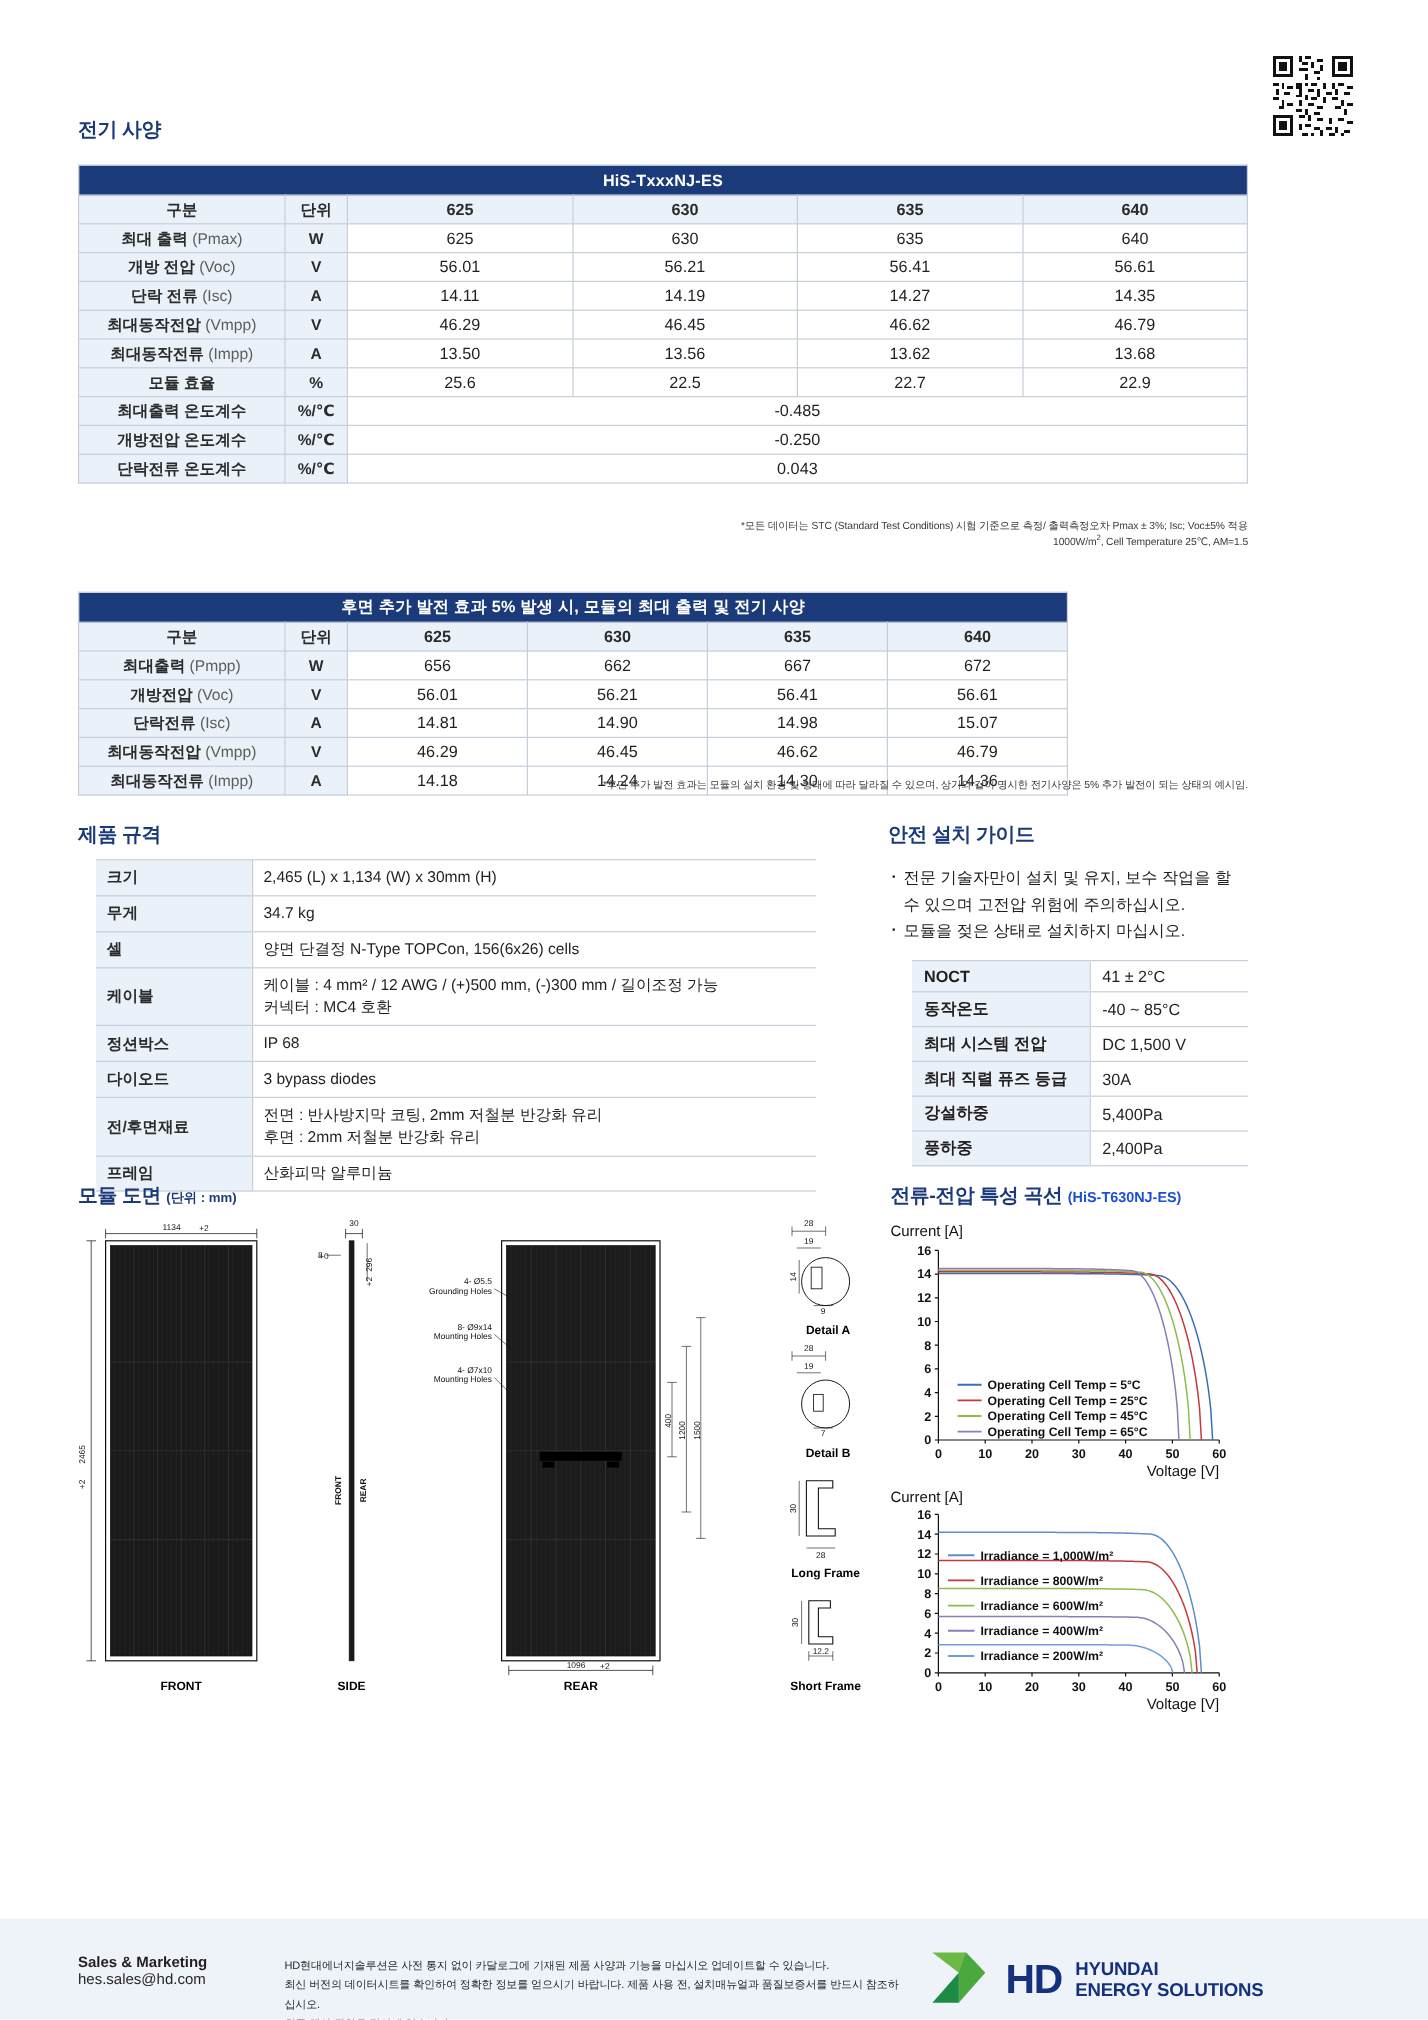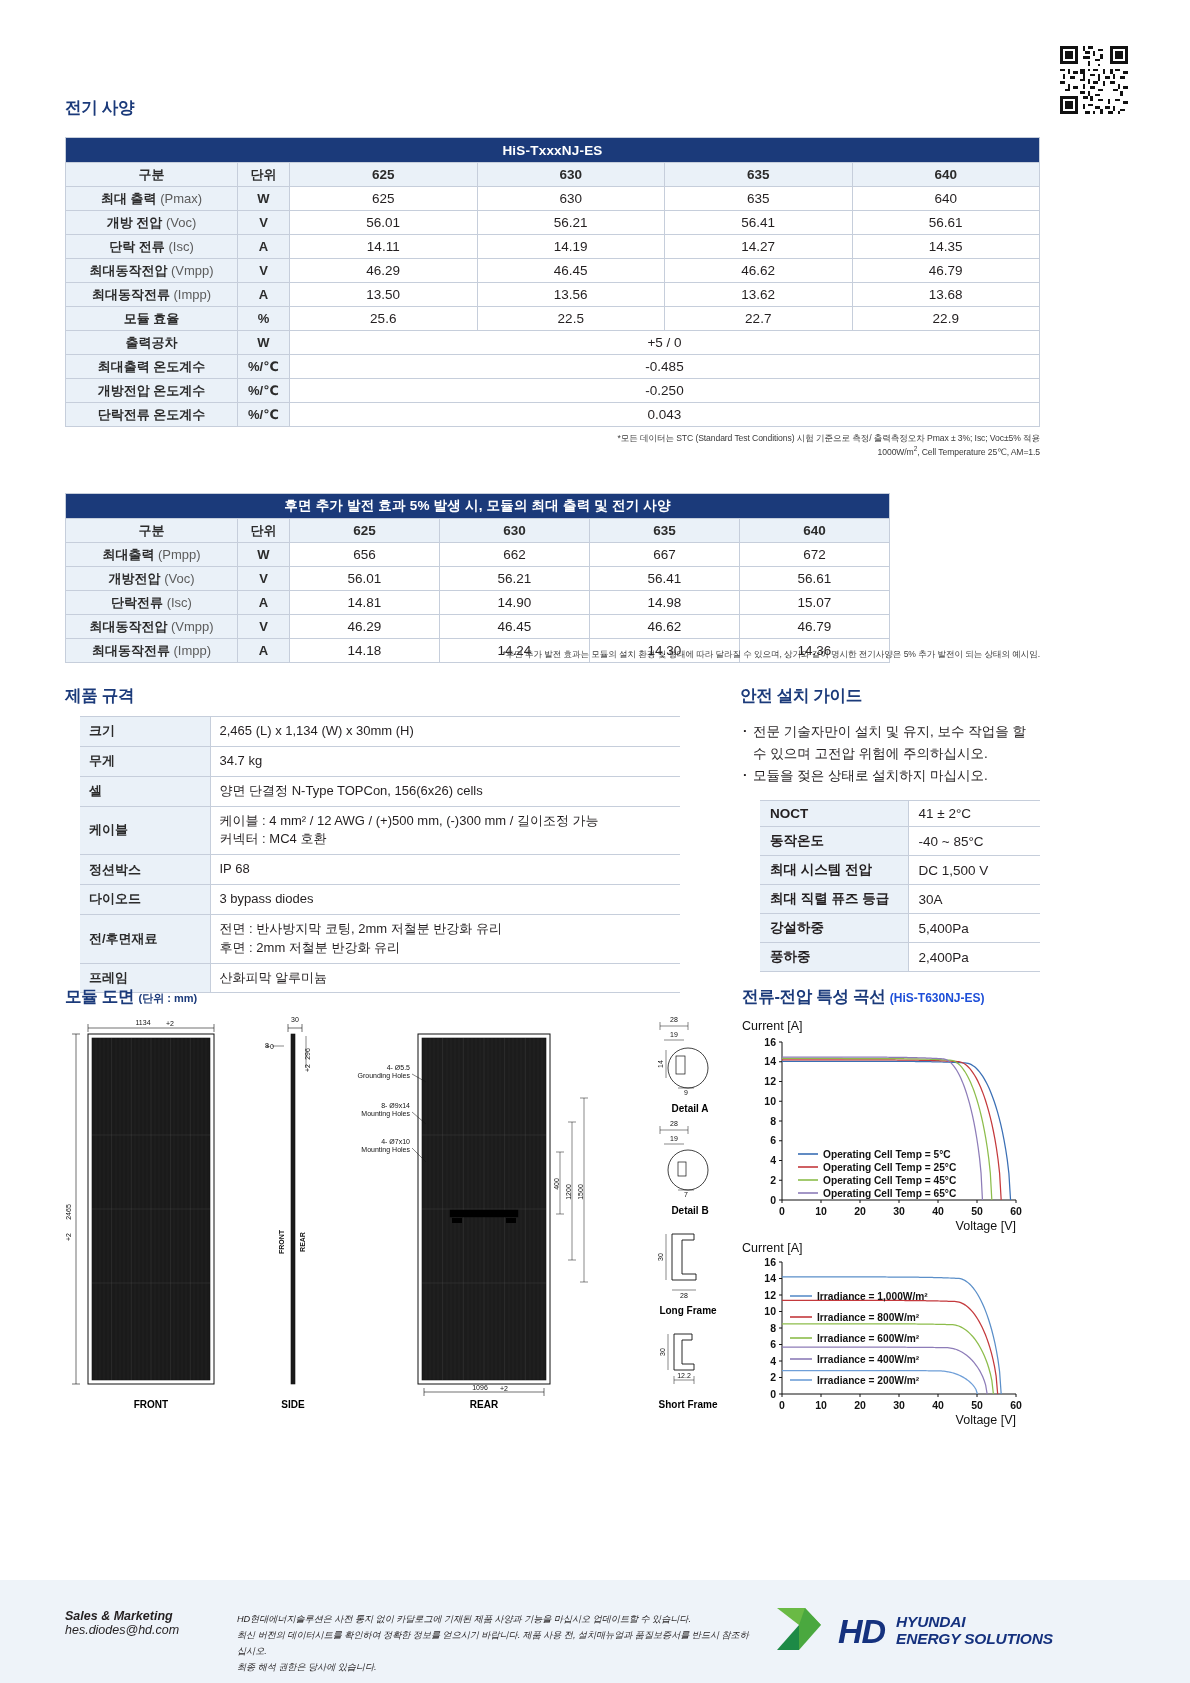--- a/index.html
+++ b/index.html
@@ -74,23 +74,22 @@
   .dim-text { font-size: 7px; fill: #111; font-family: "Liberation Sans", sans-serif; }
   .cap { font-size: 10px; font-weight: bold; text-anchor: middle; }
 
   
   .chart-axis-label { font-size: 12.5px; font-weight: normal; }
   .ax-num { font-size: 10.5px; font-weight: bold; fill:#111; }
   .legend-txt { font-size: 10.2px; font-weight: bold; fill:#111; }
 
   
   .footer {
-    position: absolute; left: 0; bottom: 0; width: 1190px; height: 103px;
+    position: absolute; left: 0; bottom: 0; width: 1190px; height: 84px;
     background: #eef3f9;
-    font-style: italic;
   }
   .footer-sales { font-size: 12.5px; font-weight: bold; color:#231f20; }
   .footer-mail { font-size: 12.5px; color:#231f20; }
   .footer-dis { font-size: 9.2px; line-height: 1.75; color:#231f20; letter-spacing:-0.1px;}
   .logo-hd { font-size: 34px; font-weight: bold; color:#15317e; letter-spacing:-1px; }
   .logo-sub1 { font-size: 15.5px; font-weight: bold; color:#15317e; letter-spacing:-0.2px; line-height:1.08;}
 </style>
 </head>
 <body>
 
@@ -243,25 +242,20 @@
           </tr>
           <tr>
             <td class="rowhead">모듈 효율</td>
             <td class="unit">%</td>
             <td class="val">25.6</td>
             <td class="val">22.5</td>
             <td class="val">22.7</td>
             <td class="val">22.9</td>
           </tr>
           <tr>
-            <td class="rowhead">출력공차</td>
-            <td class="unit">W</td>
-            <td class="val wide" colspan="4">+5 / 0</td>
-          </tr>
-          <tr>
             <td class="rowhead">최대출력 온도계수</td>
             <td class="unit">%/℃</td>
             <td class="val wide" colspan="4">-0.485</td>
           </tr>
           <tr>
             <td class="rowhead">개방전압 온도계수</td>
             <td class="unit">%/℃</td>
             <td class="val wide" colspan="4">-0.250</td>
           </tr>
           <tr>
@@ -750,21 +744,21 @@
         <line x1="50" y1="142" x2="72" y2="142" stroke="#6f9fd8" stroke-width="1.6"></line>
         <text class="legend-txt" x="77" y="145.6">Irradiance = 200W/m²</text>
         <text class="chart-axis-label" x="2" y="14" text-anchor="start" font-size="12.5" fill="#111">Current [A]</text>
         <text class="chart-axis-label" x="276" y="186" text-anchor="end" font-size="12.5" font-weight="bold" fill="#111">Voltage [V]</text>
       </svg>
   </div>
 
   <div class="footer">
     <div style="position:absolute; left:65px; top:29px;">
       <div class="footer-sales">Sales &amp; Marketing</div>
-      <div class="footer-mail">hes.diodes@hd.com</div>
+      <div class="footer-mail">hes.sales@hd.com</div>
     </div>
     <div style="position:absolute; left:237px; top:31px; width:520px;">
       <div class="footer-dis" id="footer-dis">
           <div>HD현대에너지솔루션은 사전 통지 없이 카달로그에 기재된 제품 사양과 기능을 마십시오 업데이트할 수 있습니다.</div>
           <div>최신 버전의 데이터시트를 확인하여 정확한 정보를 얻으시기 바랍니다. 제품 사용 전, 설치매뉴얼과 품질보증서를 반드시 참조하십시오.</div>
           <div>최종 해석 권한은 당사에 있습니다.</div>
         </div>
     </div>
     <div style="position:absolute; left:775px; top:24px; display:flex; align-items:center; gap:11px;">
       <span>

